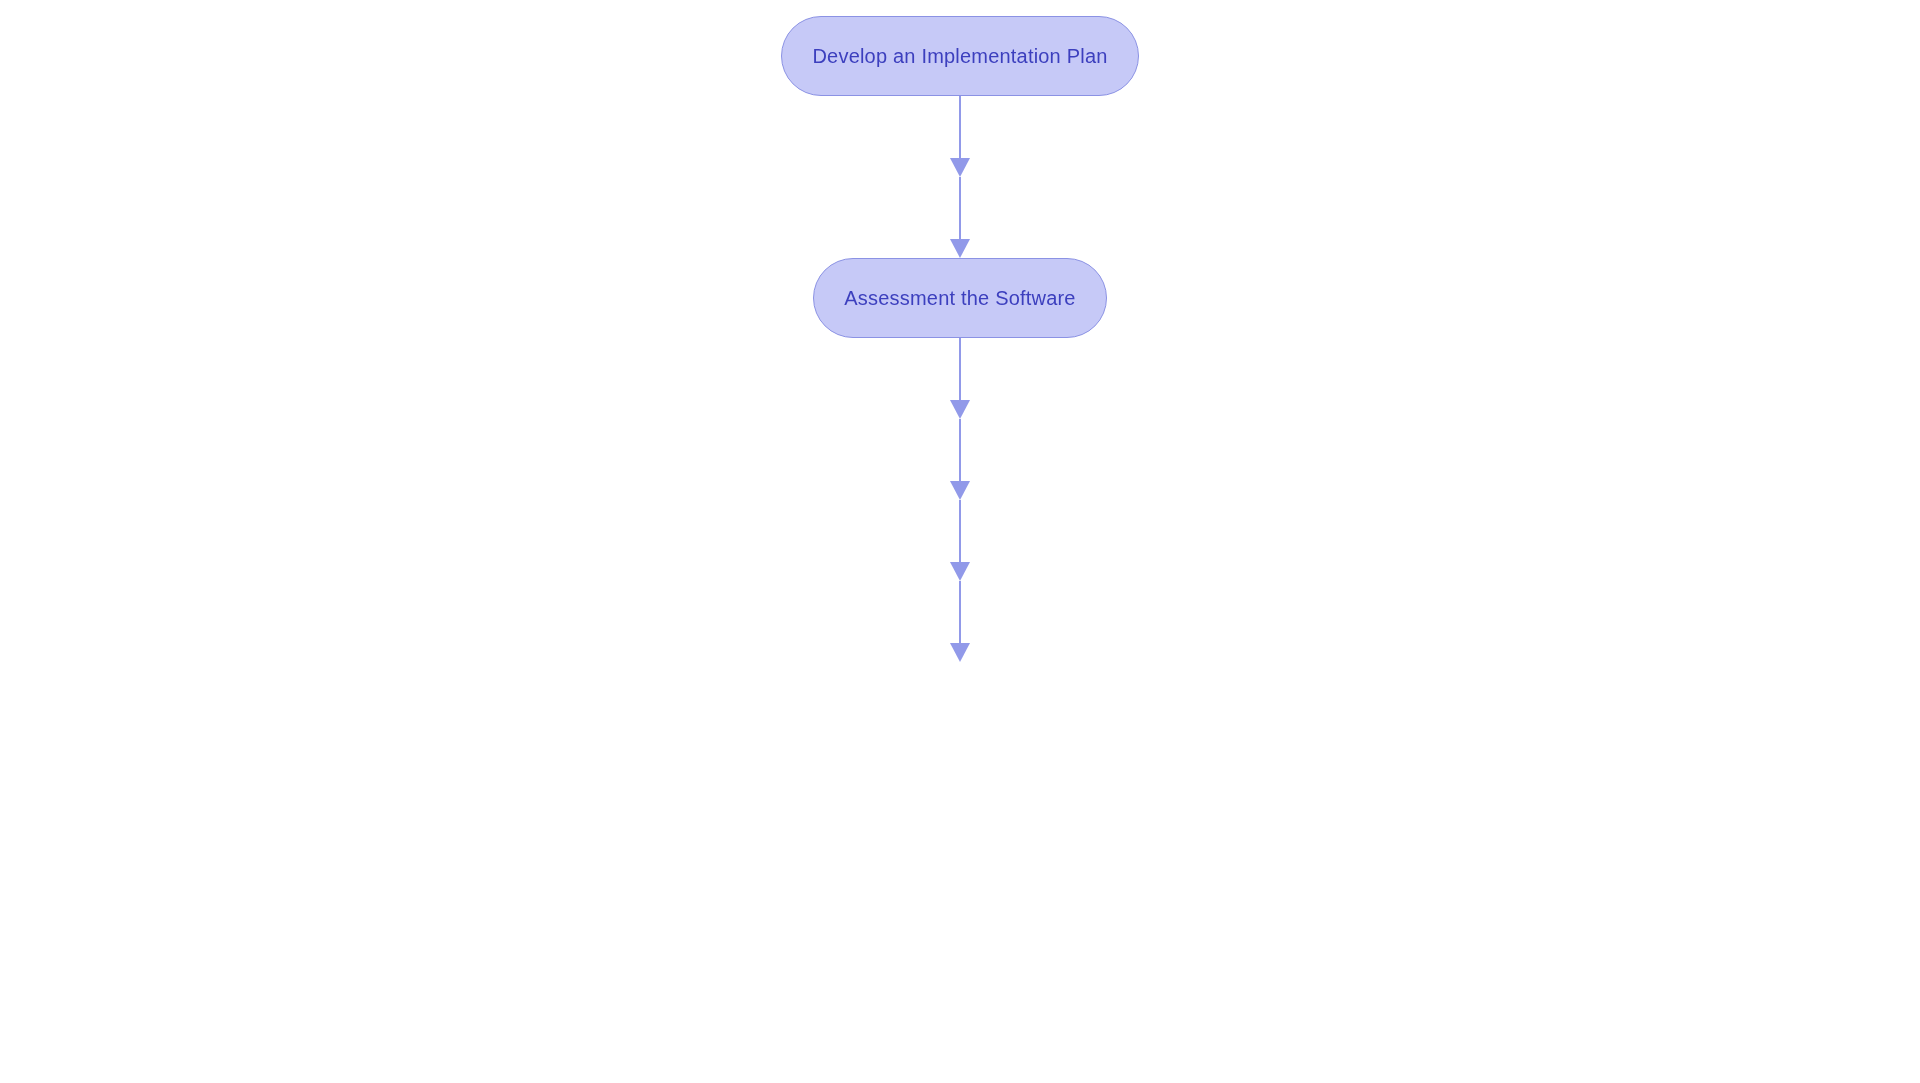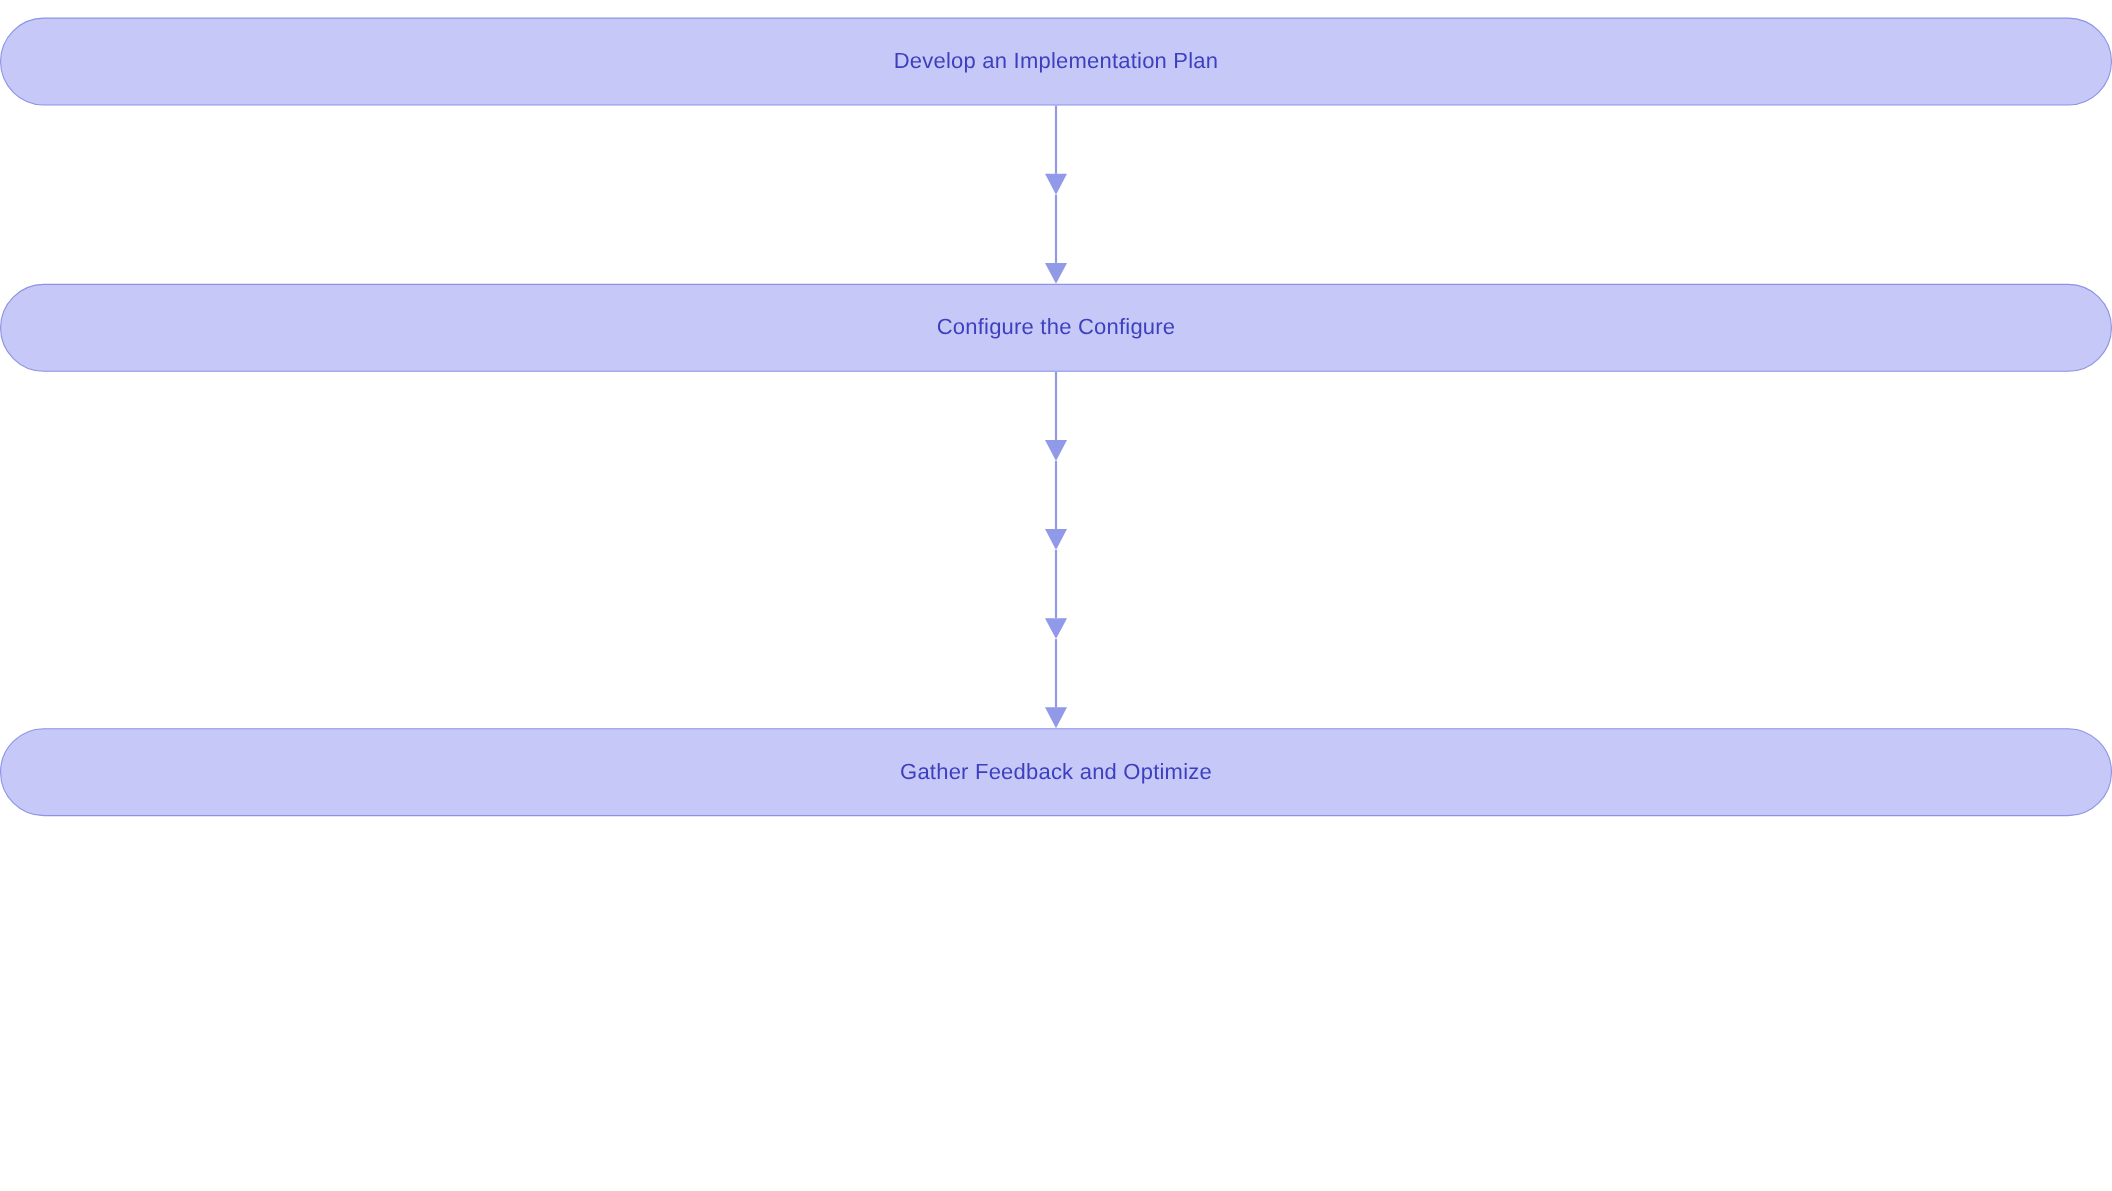--- a/index.html
+++ b/index.html
@@ -15,20 +15,21 @@
     height: 1083px;
     background: var(--background);
     font-family: "Liberation Sans", sans-serif;
     overflow: hidden;
   }
   .canvas {
     width: 1920px;
     height: 1083px;
     display: flex;
     flex-direction: column;
+    align-items: center;
     padding-top: 16px;
   }
   .node {
     height: 80px;
     min-width: 126px;
     padding: 0 30px;
     border: 1.5px solid var(--node-border);
     border-radius: 40px;
     background: var(--node-fill);
     display: flex;
@@ -78,21 +79,21 @@
     <div class="arrow-head"></div>
   </div>
 
 
   <div class="arrow">
     <div class="arrow-line"></div>
     <div class="arrow-head"></div>
   </div>
 
   <div class="node">
-    <span class="node-label">Configure the Configure</span>
+    <span class="node-label">Assessment the Software</span>
   </div>
 
   <div class="arrow">
     <div class="arrow-line"></div>
     <div class="arrow-head"></div>
   </div>
 
 
   <div class="arrow">
     <div class="arrow-line"></div>
@@ -104,17 +105,14 @@
     <div class="arrow-line"></div>
     <div class="arrow-head"></div>
   </div>
 
 
   <div class="arrow">
     <div class="arrow-line"></div>
     <div class="arrow-head"></div>
   </div>
 
-  <div class="node">
-    <span class="node-label">Gather Feedback and Optimize</span>
-  </div>
 
 </div>
 
 </body></html>

